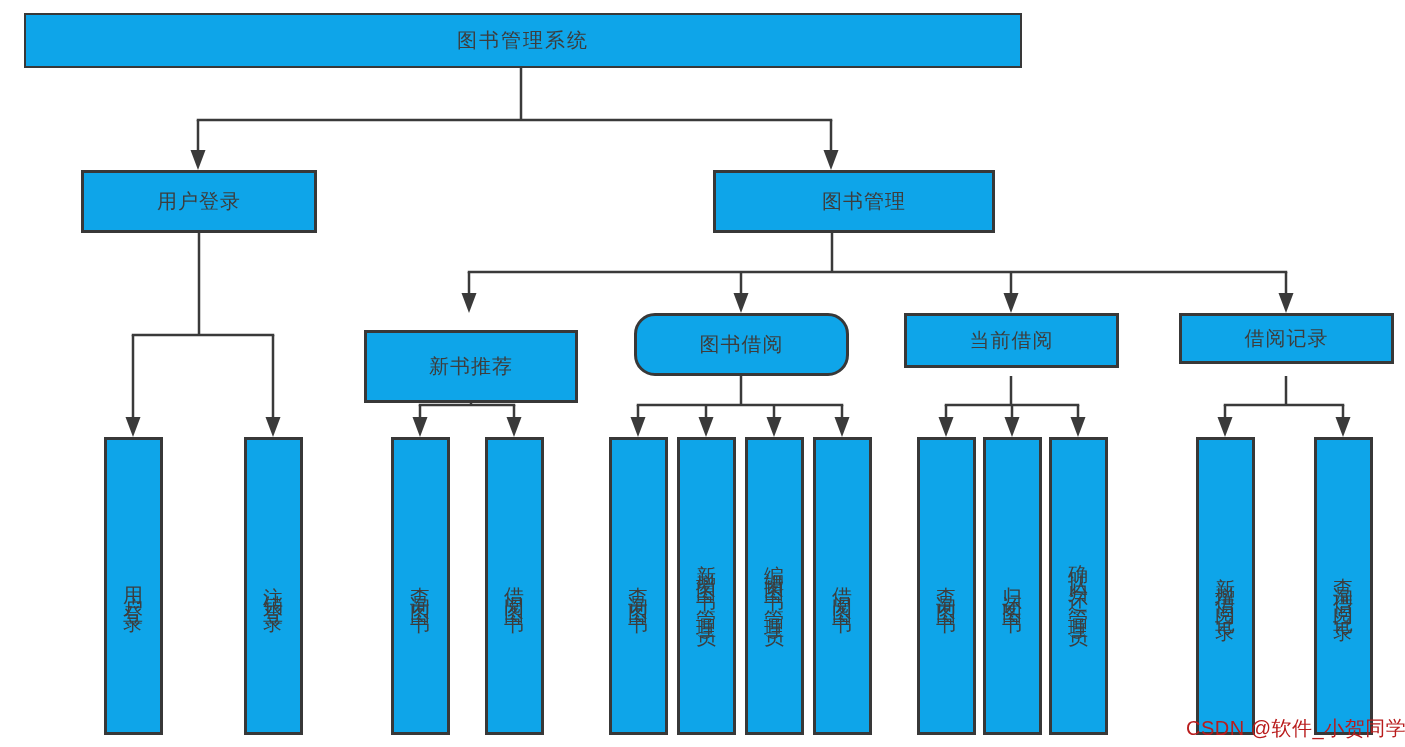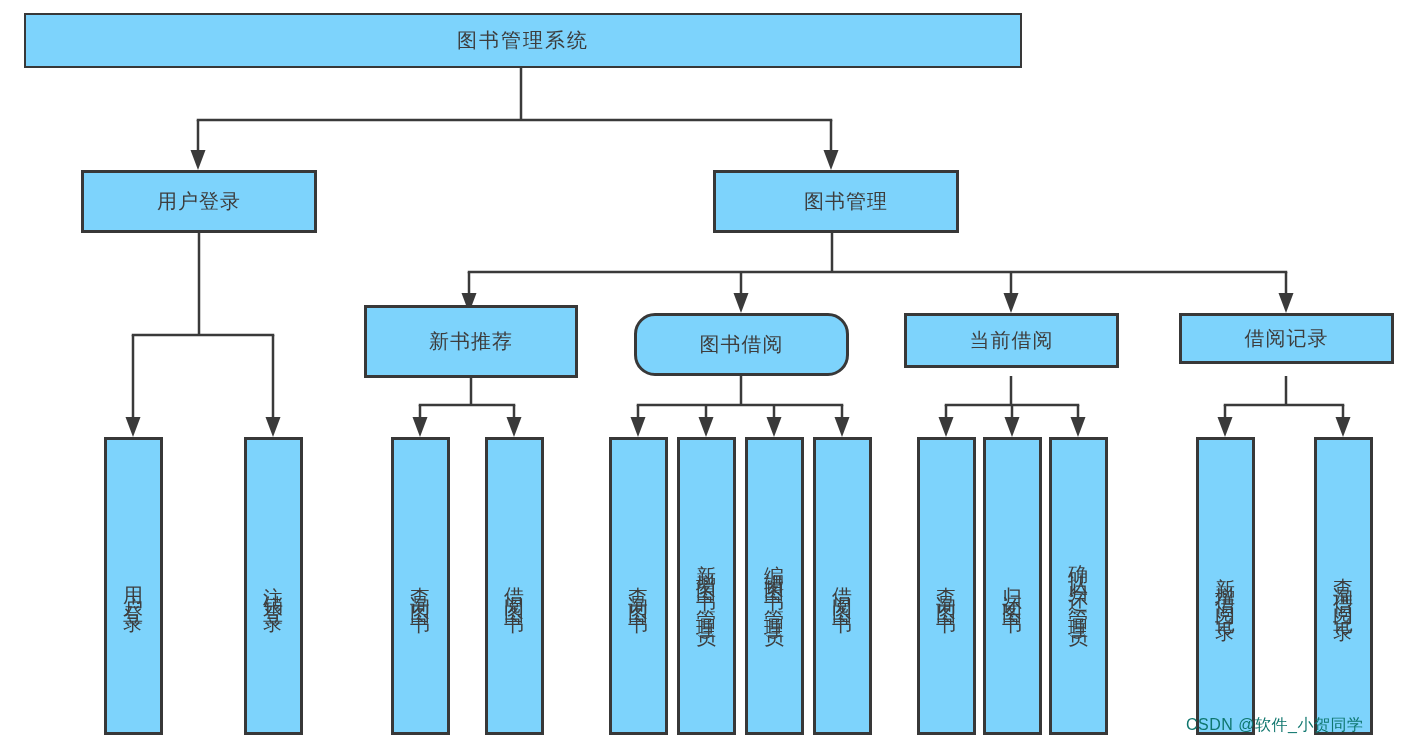--- a/index.html
+++ b/index.html
@@ -19,21 +19,21 @@
   }
   .connectors {
     position: absolute;
     left: 0;
     top: 0;
     z-index: 1;
   }
   .box {
     position: absolute;
     box-sizing: border-box;
-    background: #7dd3fc;
+    background: #0ea5e9;
     border: 3px solid #383838;
     color: #3d3d3d;
     display: flex;
     align-items: center;
     justify-content: center;
     font-size: 20px;
     z-index: 2;
     letter-spacing: 1px;
   }
   .box.root {
@@ -45,22 +45,22 @@
     text-orientation: mixed;
     letter-spacing: 9px;
     line-height: 1;
     padding-top: 6px;
   }
   .watermark {
     position: absolute;
     left: 1186px;
     top: 715px;
     z-index: 3;
-    font-size: 16px;
-    color: #0f766e;
+    font-size: 20px;
+    color: #b91c1c;
     white-space: nowrap;
     letter-spacing: 0.5px;
   }
 </style>
 </head>
 <body>
 
 <div class="canvas">
 
   <svg class="connectors" width="1405" height="747">
@@ -114,23 +114,23 @@
       <line x1="1223.75" y1="405" x2="1344.25" y2="405" stroke="#3a3a3a" stroke-width="2.5"></line>
       <line x1="1225" y1="405" x2="1225" y2="419" stroke="#3a3a3a" stroke-width="2.5"></line>
       <polygon points="1217.5,417 1232.5,417 1225,437" fill="#3a3a3a"></polygon>
       <line x1="1343" y1="405" x2="1343" y2="419" stroke="#3a3a3a" stroke-width="2.5"></line>
       <polygon points="1335.5,417 1350.5,417 1343,437" fill="#3a3a3a"></polygon>
     </svg>
 
   <div class="box root" style="left:24px; top:13px; width:998px; height:55px;">图书管理系统</div>
 
   <div class="box" style="left:81px; top:170px; width:236px; height:63px;">用户登录</div>
-  <div class="box" style="left:713px; top:170px; width:246px; height:63px;padding-left:20px;">图书管理</div>
+  <div class="box" style="left:713px; top:170px; width:282px; height:63px;padding-left:20px;">图书管理</div>
 
-  <div class="box" style="left:364px; top:305px; width:214px; height:73px;">新书推荐</div>
+  <div class="box" style="left:364px; top:330px; width:214px; height:73px;">新书推荐</div>
   <div class="box" style="left:634px; top:313px; width:215px; height:63px;border-radius:21px;">图书借阅</div>
   <div class="box" style="left:904px; top:313px; width:215px; height:55px;">当前借阅</div>
   <div class="box" style="left:1179px; top:313px; width:215px; height:51px;">借阅记录</div>
 
   <div class="box v" style="left:104px; top:437px; width:59px; height:298px;">用户登录</div>
   <div class="box v" style="left:244px; top:437px; width:59px; height:298px;">注销登录</div>
 
   <div class="box v" style="left:391px; top:437px; width:59px; height:298px;">查询图书</div>
   <div class="box v" style="left:485px; top:437px; width:59px; height:298px;">借阅图书</div>
 

